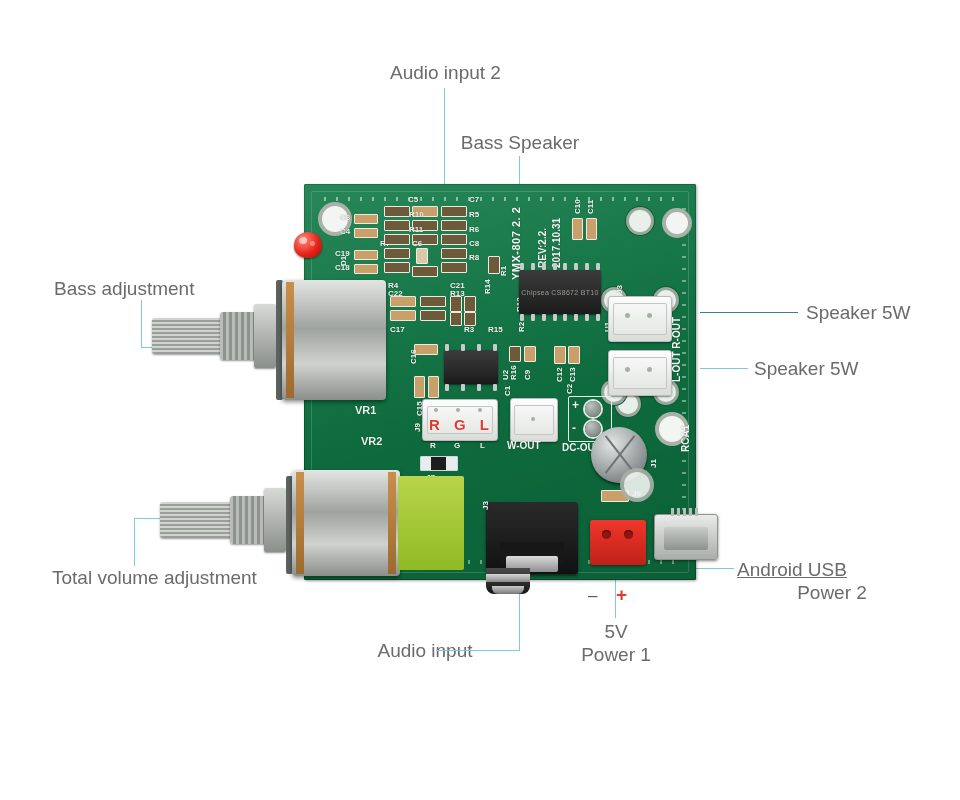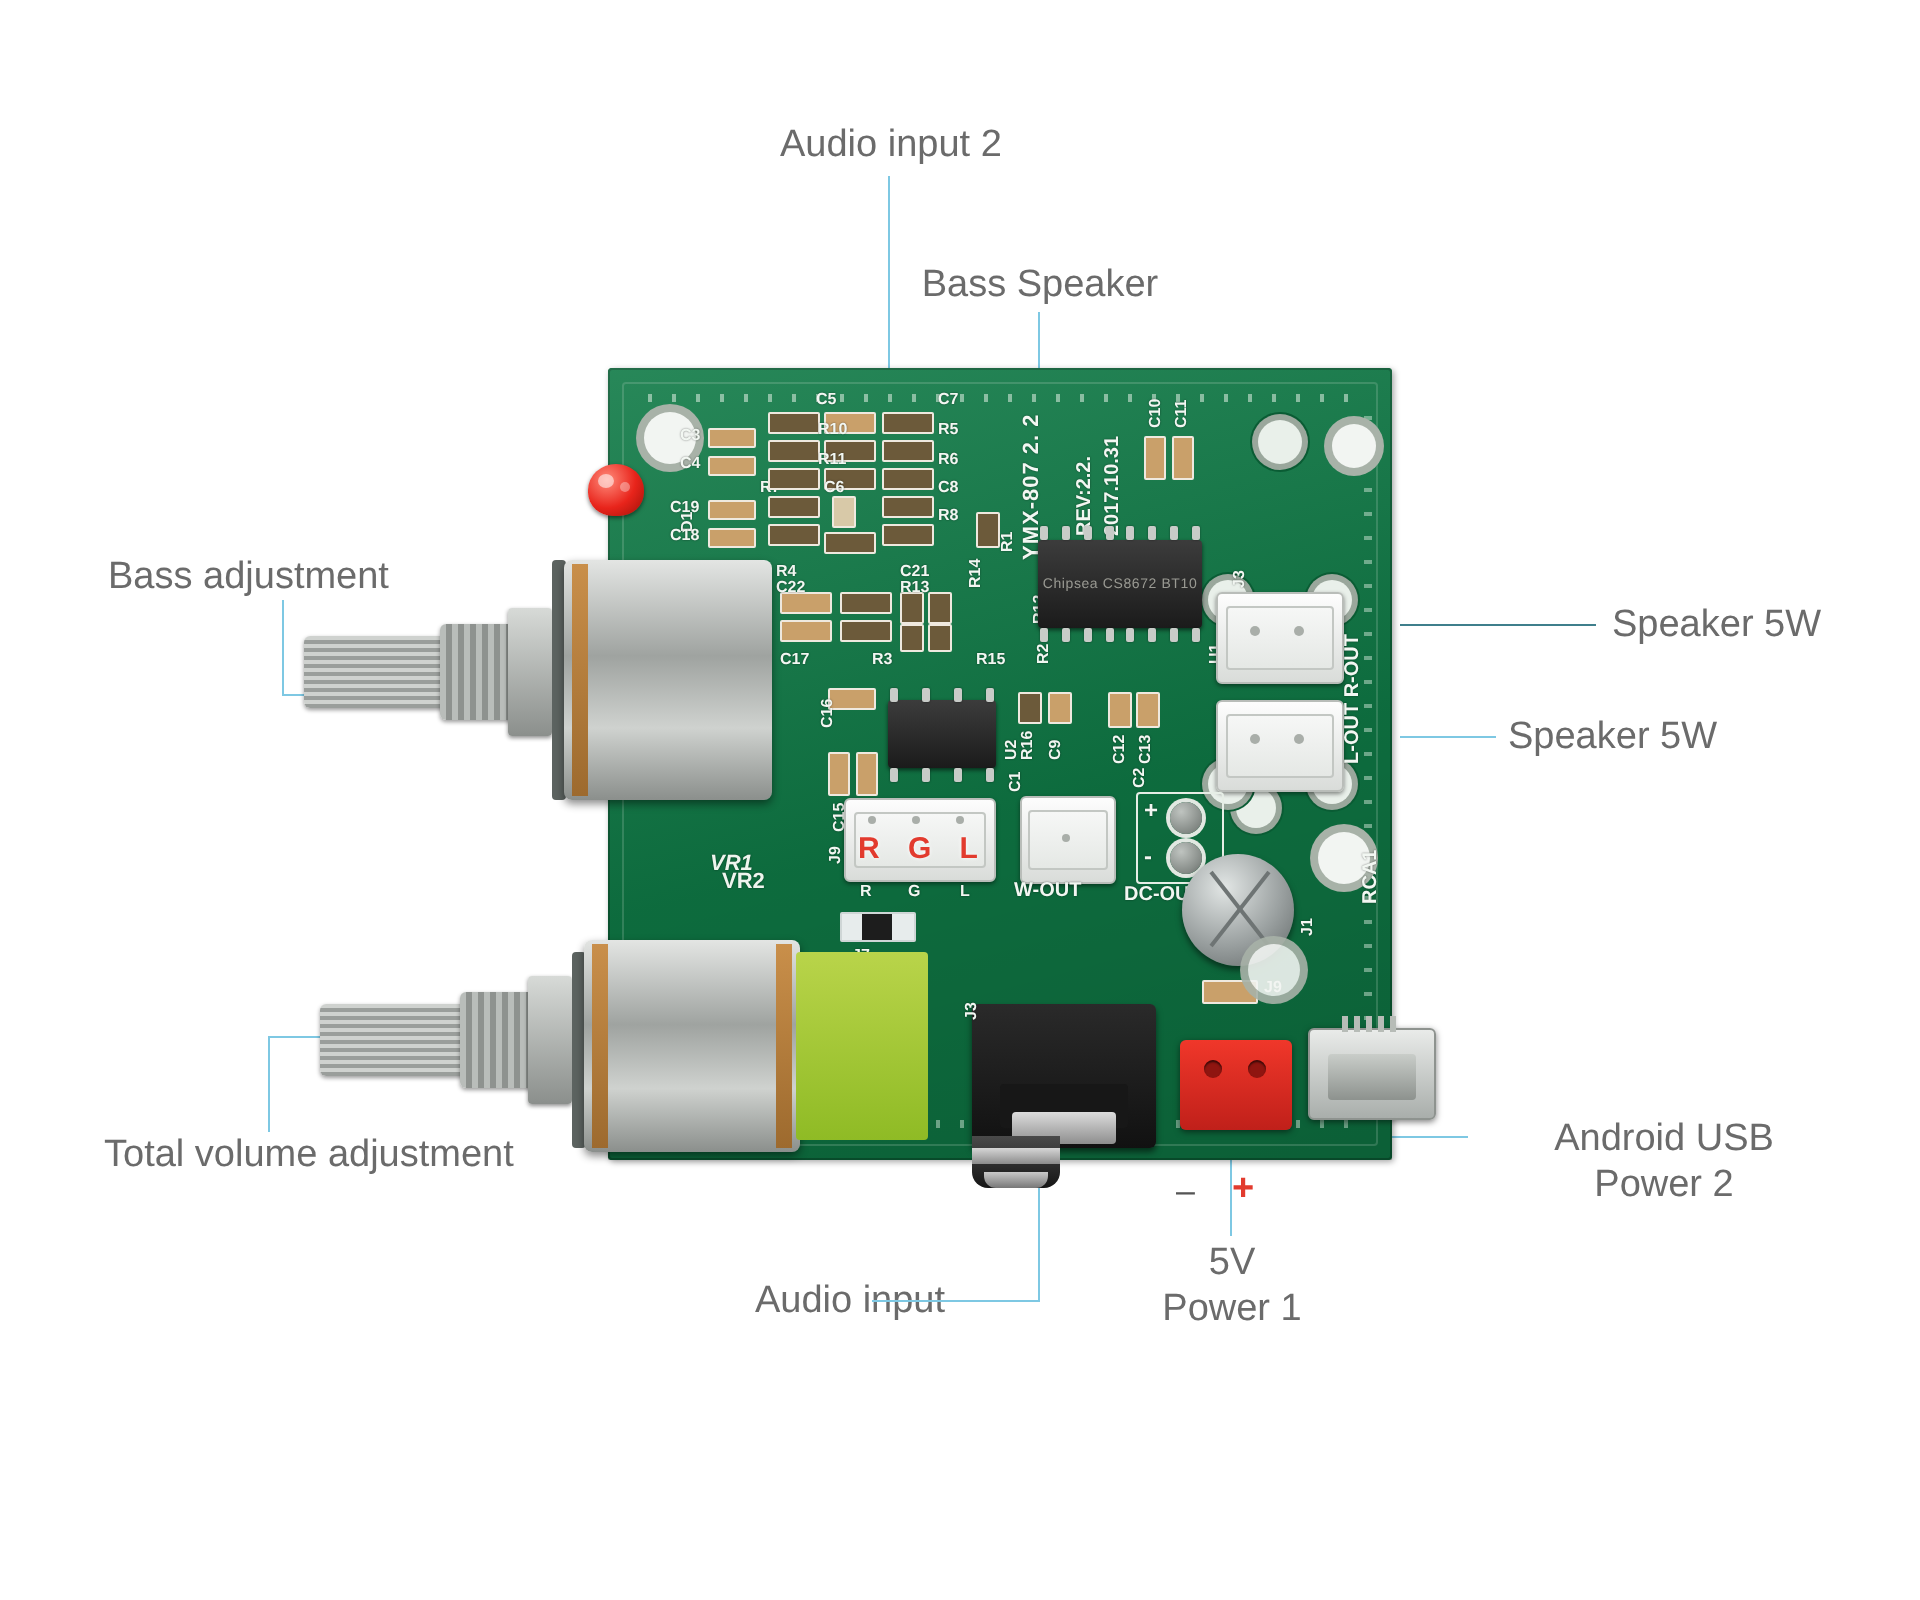--- a/index.html
+++ b/index.html
@@ -142,21 +142,21 @@
   <div class="callout" style="left:54px;top:277px;">Bass adjustment</div>
 
   <div class="callout c" style="left:435px;top:131px;width:170px;">Bass Speaker</div>
 
   <div class="callout" style="left:52px;top:566px;">Total volume adjustment</div>
 
   <div class="callout" style="left:806px;top:301px;">Speaker 5W</div>
 
   <div class="callout" style="left:754px;top:357px;">Speaker 5W</div>
 
-  <div class="callout c" style="left:742px;top:558px;width:180px;">Android USB</div>
+  <div class="callout c" style="left:702px;top:558px;width:180px;text-decoration:underline;">Android USB</div>
   <div class="callout c" style="left:742px;top:581px;width:180px;">Power 2</div>
 
   <div class="callout c" style="left:561px;top:620px;width:110px;">5V</div>
   <div class="callout c" style="left:561px;top:643px;width:110px;">Power 1</div>
 
   <div class="callout c" style="left:340px;top:639px;width:170px;">Audio input</div>
 
   <div class="ln v" style="left:444px;top:88px;height:268px;"></div>
 
   <div class="ln v" style="left:519px;top:156px;height:264px;"></div>
@@ -251,21 +251,21 @@
     <div class="smd dark" style="left:146px;top:128px;width:10px;height:12px;"></div>
     <div class="smd dark" style="left:160px;top:128px;width:10px;height:12px;"></div>
     <div class="smd dark" style="left:184px;top:72px;width:10px;height:16px;"></div>
     <div class="ref rot" style="left:196px;top:92px;">R1</div>
     <div class="ref rot" style="left:180px;top:110px;">R14</div>
     <div class="ref" style="left:84px;top:98px;">R4</div>
     <div class="ref" style="left:84px;top:106px;">C22</div>
     <div class="ref" style="left:146px;top:98px;">C21</div>
     <div class="ref" style="left:146px;top:106px;">R13</div>
     <div class="ref" style="left:86px;top:142px;">C17</div>
-    <div class="ref" style="left:132px;top:142px;">R3</div>
+    <div class="ref" style="left:160px;top:142px;">R3</div>
     <div class="ref" style="left:184px;top:142px;">R15</div>
     <div class="ref rot" style="left:214px;top:148px;">R2</div>
     <div class="ref rot" style="left:212px;top:128px;">R12</div>
 
     <div class="smd" style="left:110px;top:160px;width:22px;height:9px;"></div>
     <div class="ref rot" style="left:106px;top:180px;">C16</div>
     <div class="smd" style="left:110px;top:192px;width:9px;height:20px;"></div>
     <div class="smd" style="left:124px;top:192px;width:9px;height:20px;"></div>
     <div class="ref rot" style="left:112px;top:232px;">C15</div>
     <div class="ref rot" style="left:125px;top:232px;">C14</div>
@@ -438,16 +438,16 @@
     <div class="potshaft" style="left:0px;top:32px;width:74px;height:36px;"></div>
     <div class="potthread" style="left:70px;top:26px;width:38px;height:48px;"></div>
     <div class="potnut" style="left:104px;top:18px;width:22px;height:64px;"></div>
     <div class="potring" style="left:126px;top:6px;bottom:6px;"></div>
     <div class="potbody" style="left:132px;top:0px;width:108px;height:106px;"></div>
     <div class="potside" style="left:136px;top:2px;height:102px;"></div>
     <div class="potside" style="left:228px;top:2px;height:102px;"></div>
     <div class="potgreen" style="left:238px;top:6px;width:66px;height:94px;"></div>
   </div>
 
-  <div class="ref" style="position:absolute;left:355px;top:428px;font-size:11px;color:#eef5ee;font-style:italic;">VR1</div>
+  <div class="ref" style="position:absolute;left:355px;top:406px;font-size:11px;color:#eef5ee;">VR1</div>
   <div class="ref" style="position:absolute;left:361px;top:437px;font-size:11px;color:#eef5ee;">VR2</div>
 
 </div>
 
 </body></html>

